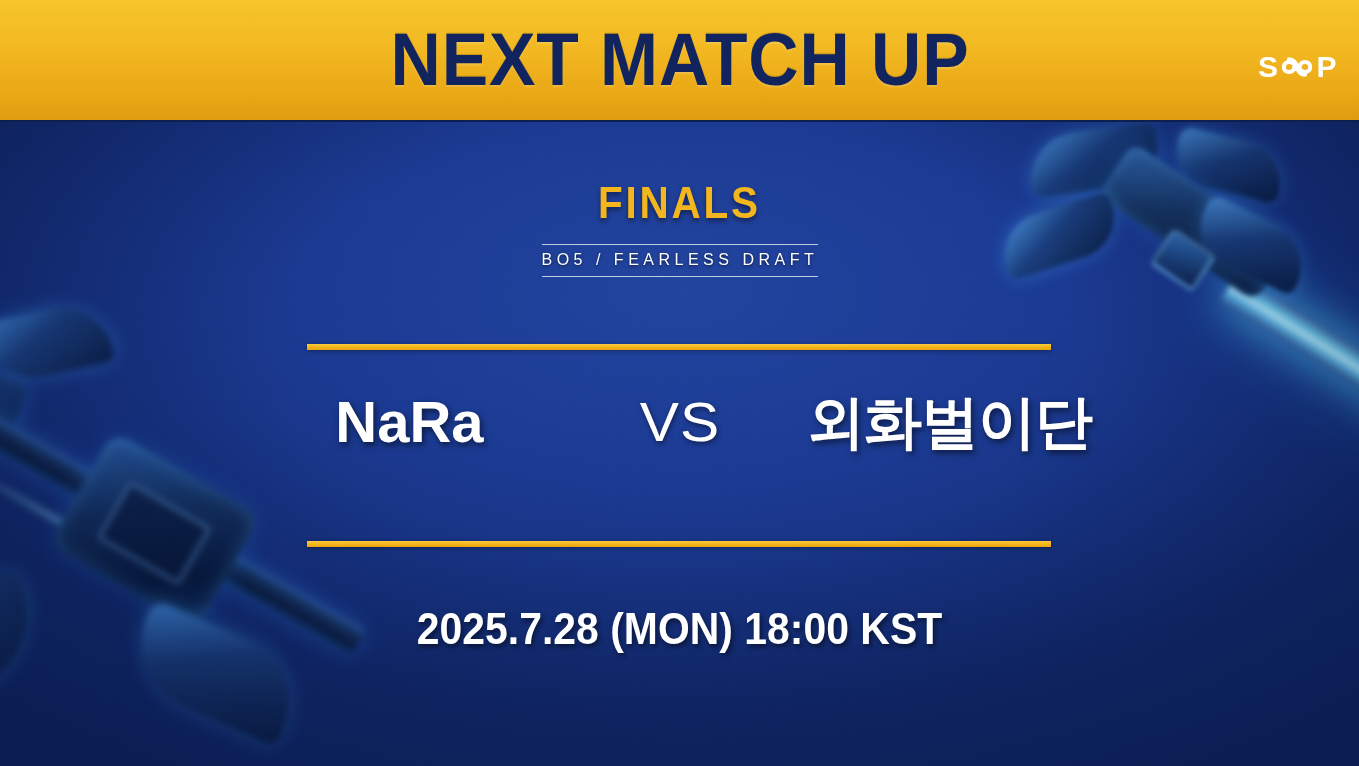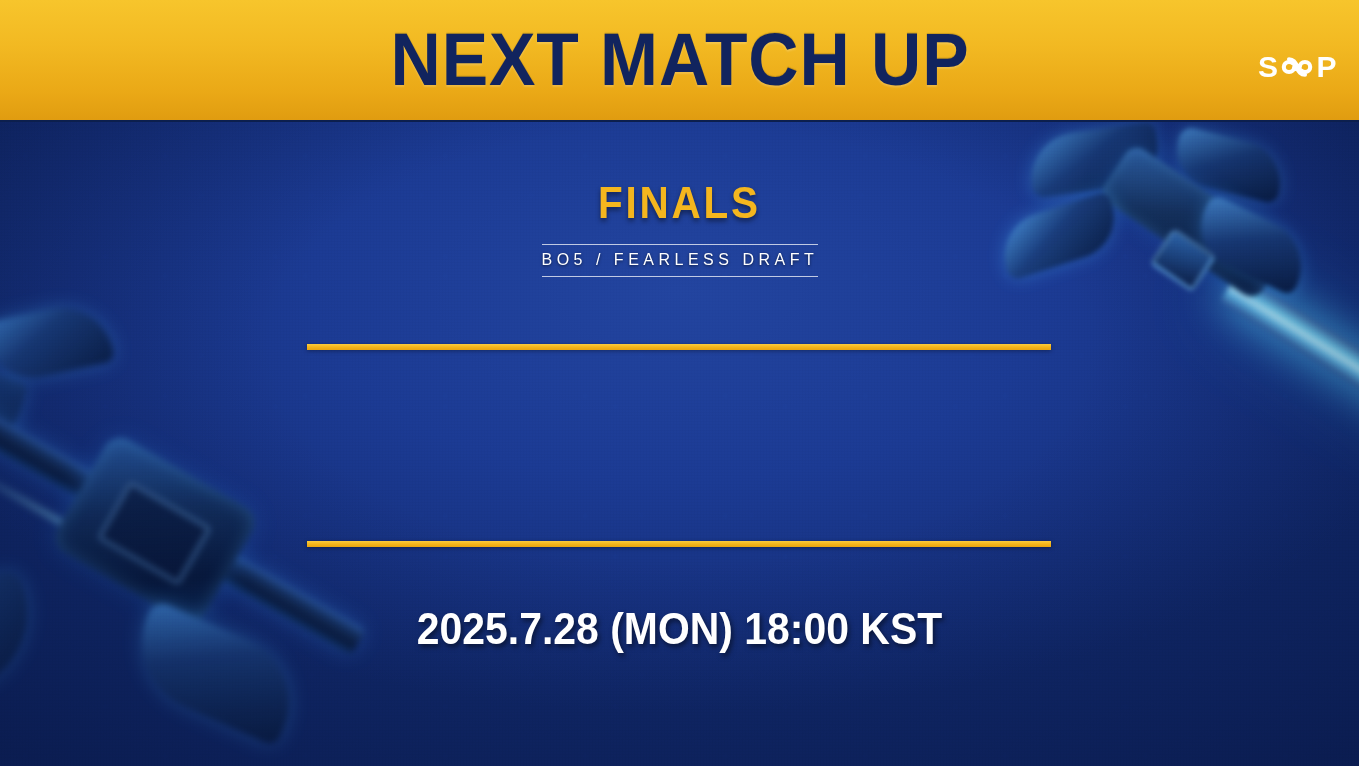--- a/index.html
+++ b/index.html
@@ -308,18 +308,23 @@
   <div class="content">
 
     <div class="stage-label">FINALS</div>
 
     <div class="format-wrap">
       <div class="format-text">BO5 / FEARLESS DRAFT</div>
     </div>
 
     <div class="rule rule-top"></div>
 
+    <div class="matchup">
+      <div class="team team-left">NaRa</div>
+      <div class="vs">VS</div>
+      <div class="team team-right">외화벌이단</div>
+    </div>
 
     <div class="rule rule-bottom"></div>
 
     <div class="datetime">2025.7.28 (MON) 18:00 KST</div>
   </div>
 </div>
 
 </body></html>

